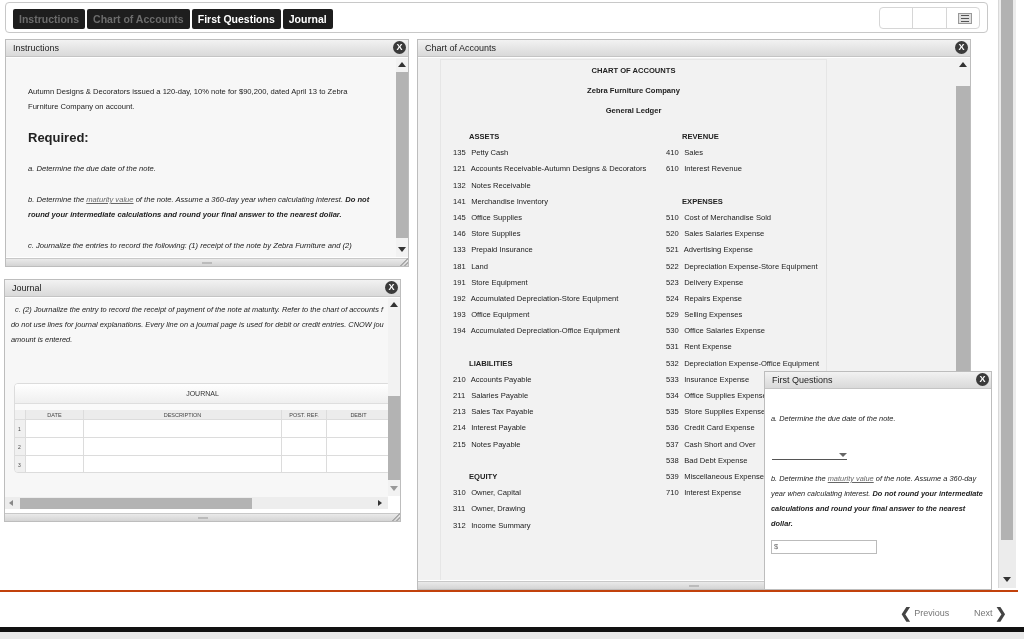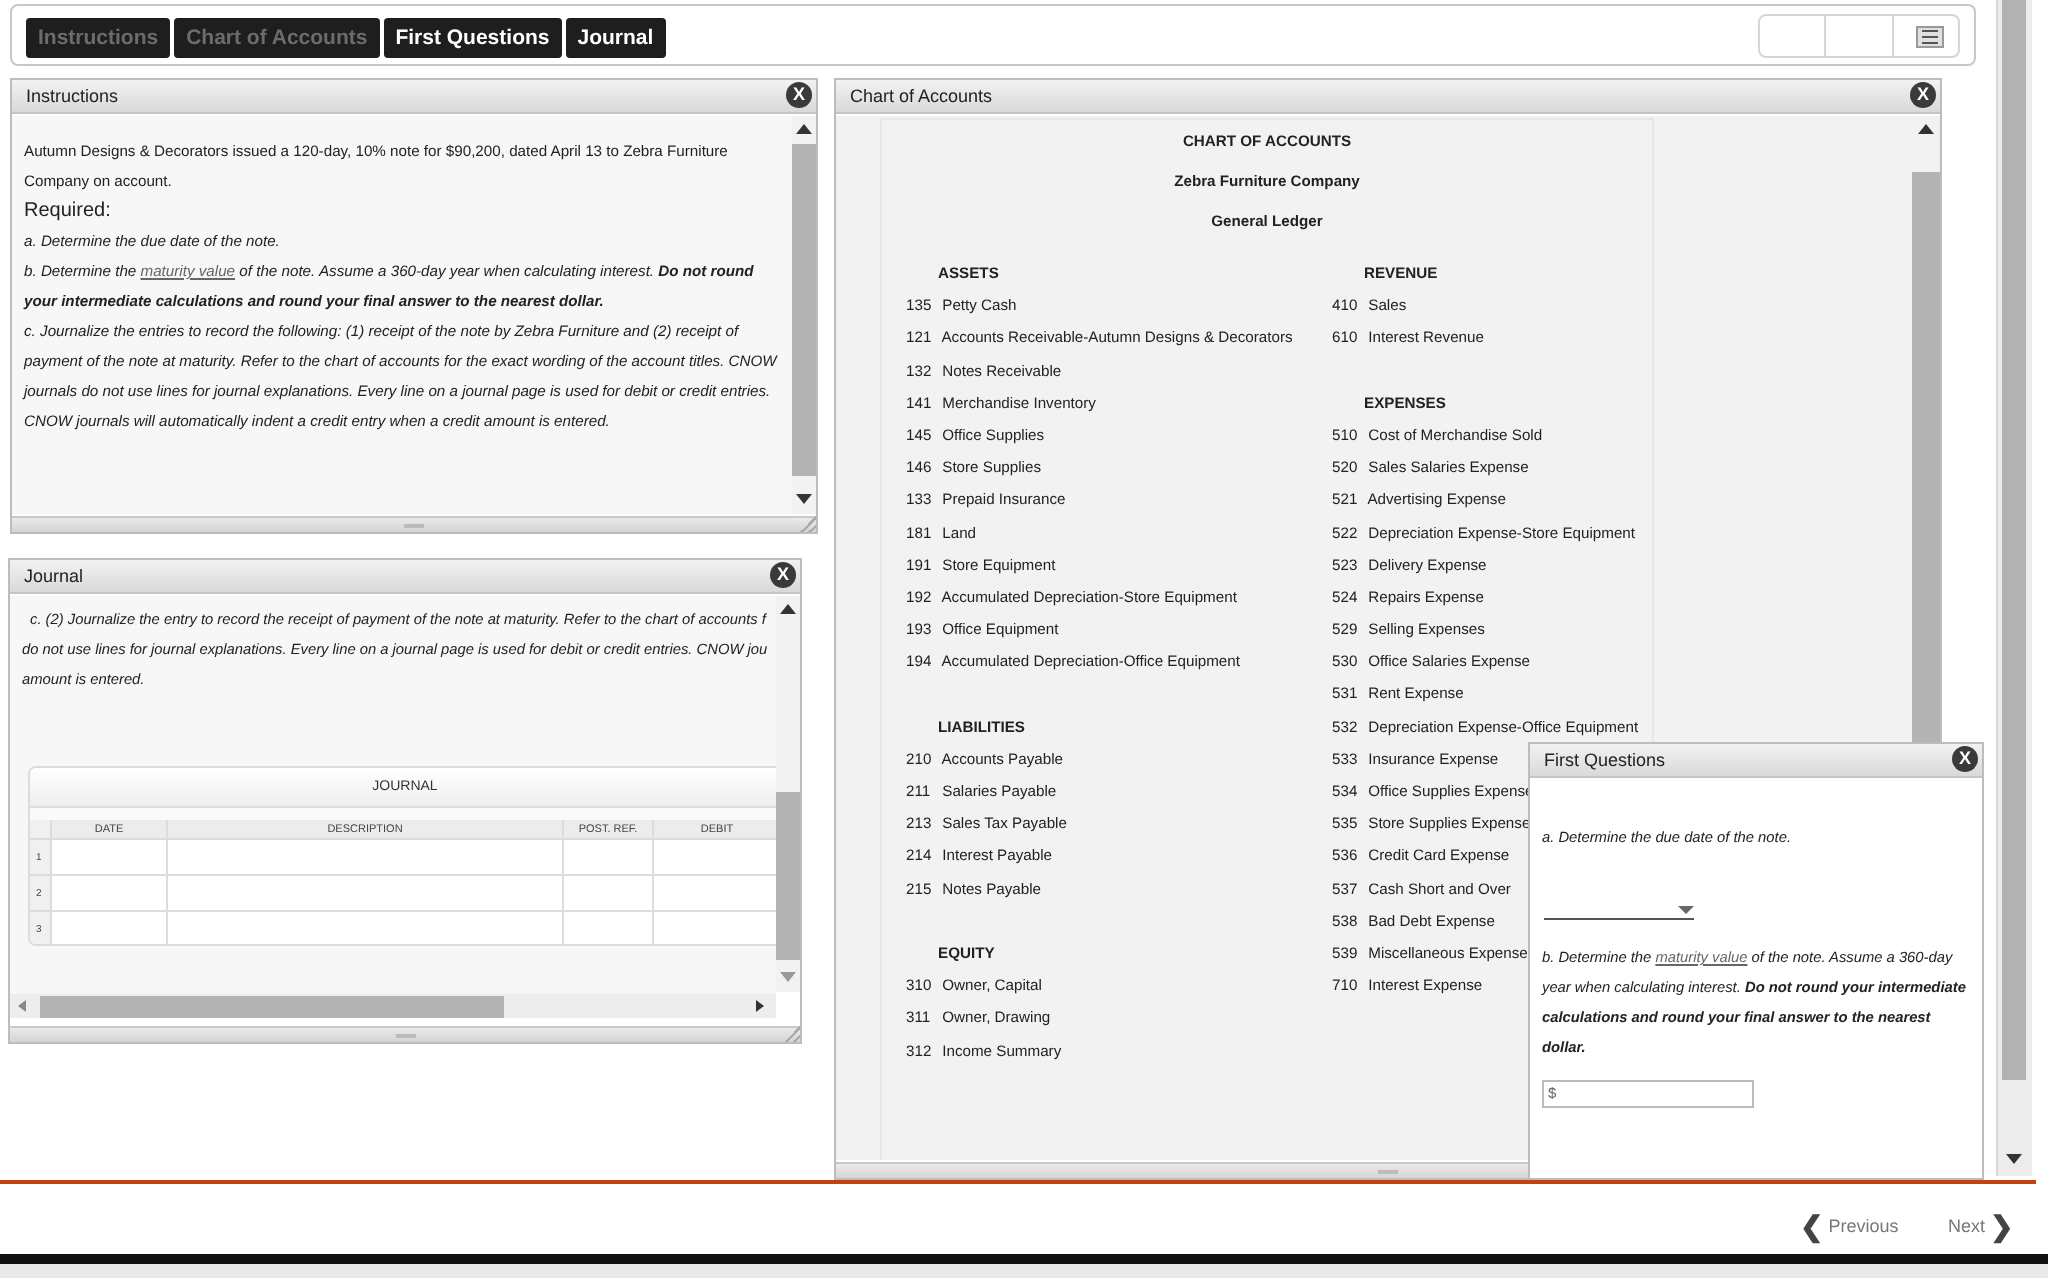--- a/index.html
+++ b/index.html
@@ -29,22 +29,22 @@
   .vscroll { position: absolute; right: 0; width: 12px; background: #f2f2f2; }
   .vscroll .thumb { position: absolute; left: 0; width: 12px; background: #b3b3b3; }
   .up-arrow { position: absolute; left: 2px; width: 0; height: 0; border-left: 4px solid transparent; border-right: 4px solid transparent; border-bottom: 5px solid #333; }
   .down-arrow { position: absolute; left: 2px; width: 0; height: 0; border-left: 4px solid transparent; border-right: 4px solid transparent; border-top: 5px solid #333; }
   .resize-bar { position: absolute; left: 0; right: 0; bottom: 0; height: 8px; background: linear-gradient(#eaeaea, #d4d4d4); border-top: 1px solid #c8c8c8; }
   .resize-bar .grip { position: absolute; left: 50%; top: 3px; width: 10px; height: 2px; margin-left: -5px; background: #bbb; }
   .resize-corner { position: absolute; right: 0; bottom: 0; width: 8px; height: 8px; background: linear-gradient(135deg, transparent 50%, #aaa 50%, #aaa 60%, transparent 60%, transparent 75%, #aaa 75%, #aaa 85%, transparent 85%); }
 
   
   .instr-body { position: absolute; left: 0; top: 18px; right: 12px; bottom: 9px; padding: 10px 6px; font-size: 7.6px; line-height: 15px; overflow: hidden; background: #f7f7f7; }
-  .instr-body p { margin: 0; }
-  .req-head { font-weight: normal; margin: 10px 0 2px 16px; font-size: 10px; }
+  .instr-body p { margin: 16px; }
+  .req-head { font-weight: bold; margin: 10px 0 2px 16px; font-size: 13px; }
   .req-item { margin-left: 20px; font-style: italic; }
   .req-item b { font-style: italic; }
   .ul { text-decoration: underline; color: #666; }
 
   
   .jr-text { position: absolute; left: 0; top: 18px; right: 12px; height: 50px; padding: 4px 6px; font-size: 7.4px; line-height: 15px; font-style: italic; white-space: nowrap; overflow: hidden; background: #f7f7f7; }
   .jr-area { position: absolute; left: 0; top: 68px; right: 12px; height: 150px; background: #f7f7f7; }
   .jr-table-wrap { position: absolute; left: 9px; top: 35px; width: 377px; height: 90px; border: 1px solid #dcdcdc; border-radius: 4px; background: #fafafa; overflow: hidden; }
   .jr-title { height: 20px; background: linear-gradient(#ffffff, #efefef); border-bottom: 1px solid #dedede; font-size: 7px; text-align: center; line-height: 20px; color: #333; }
   .jr-grid { position: absolute; top: 26px; left: 0; }

